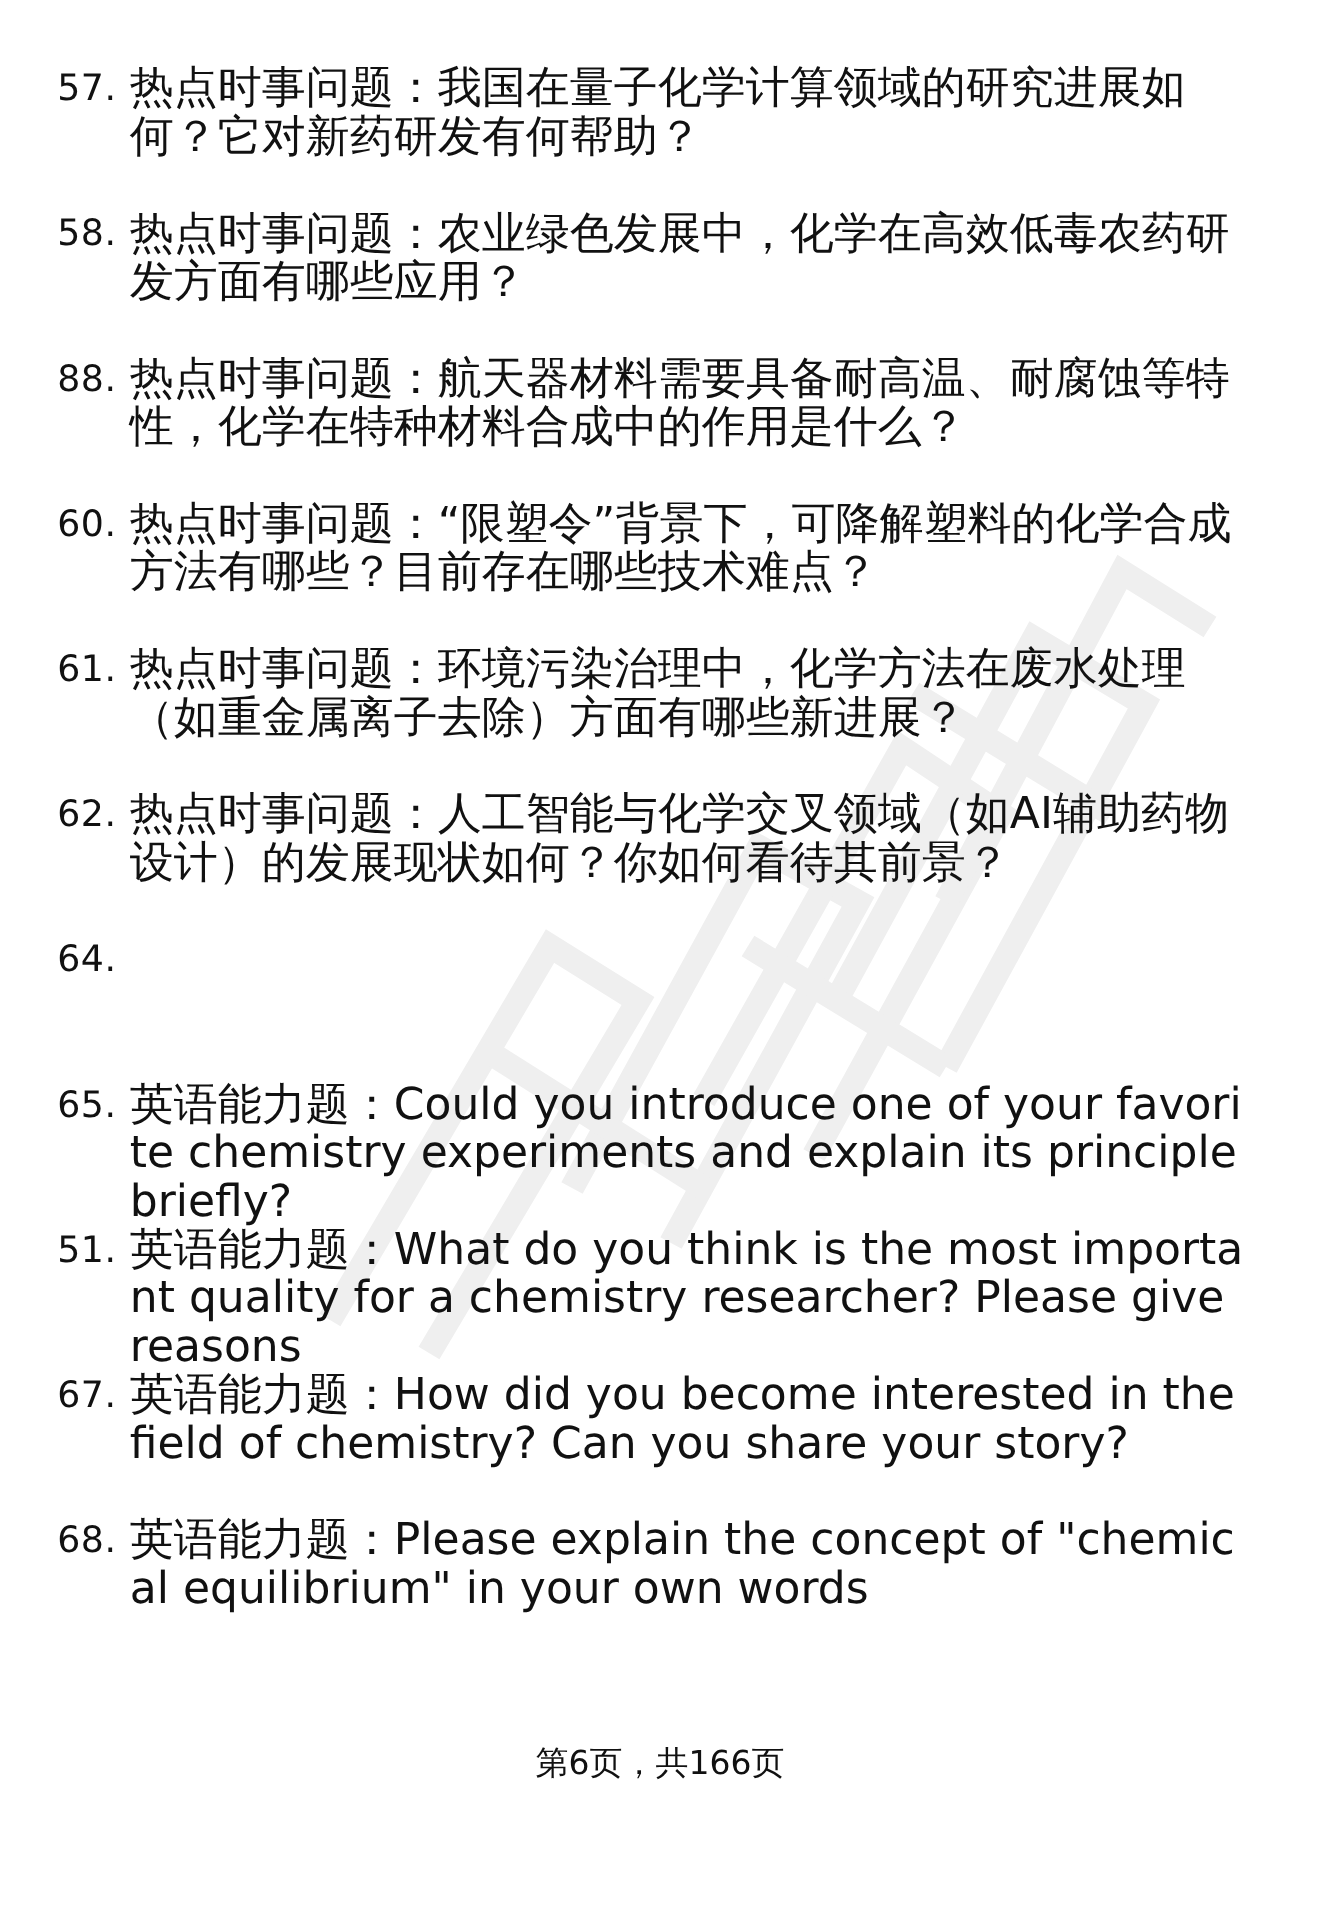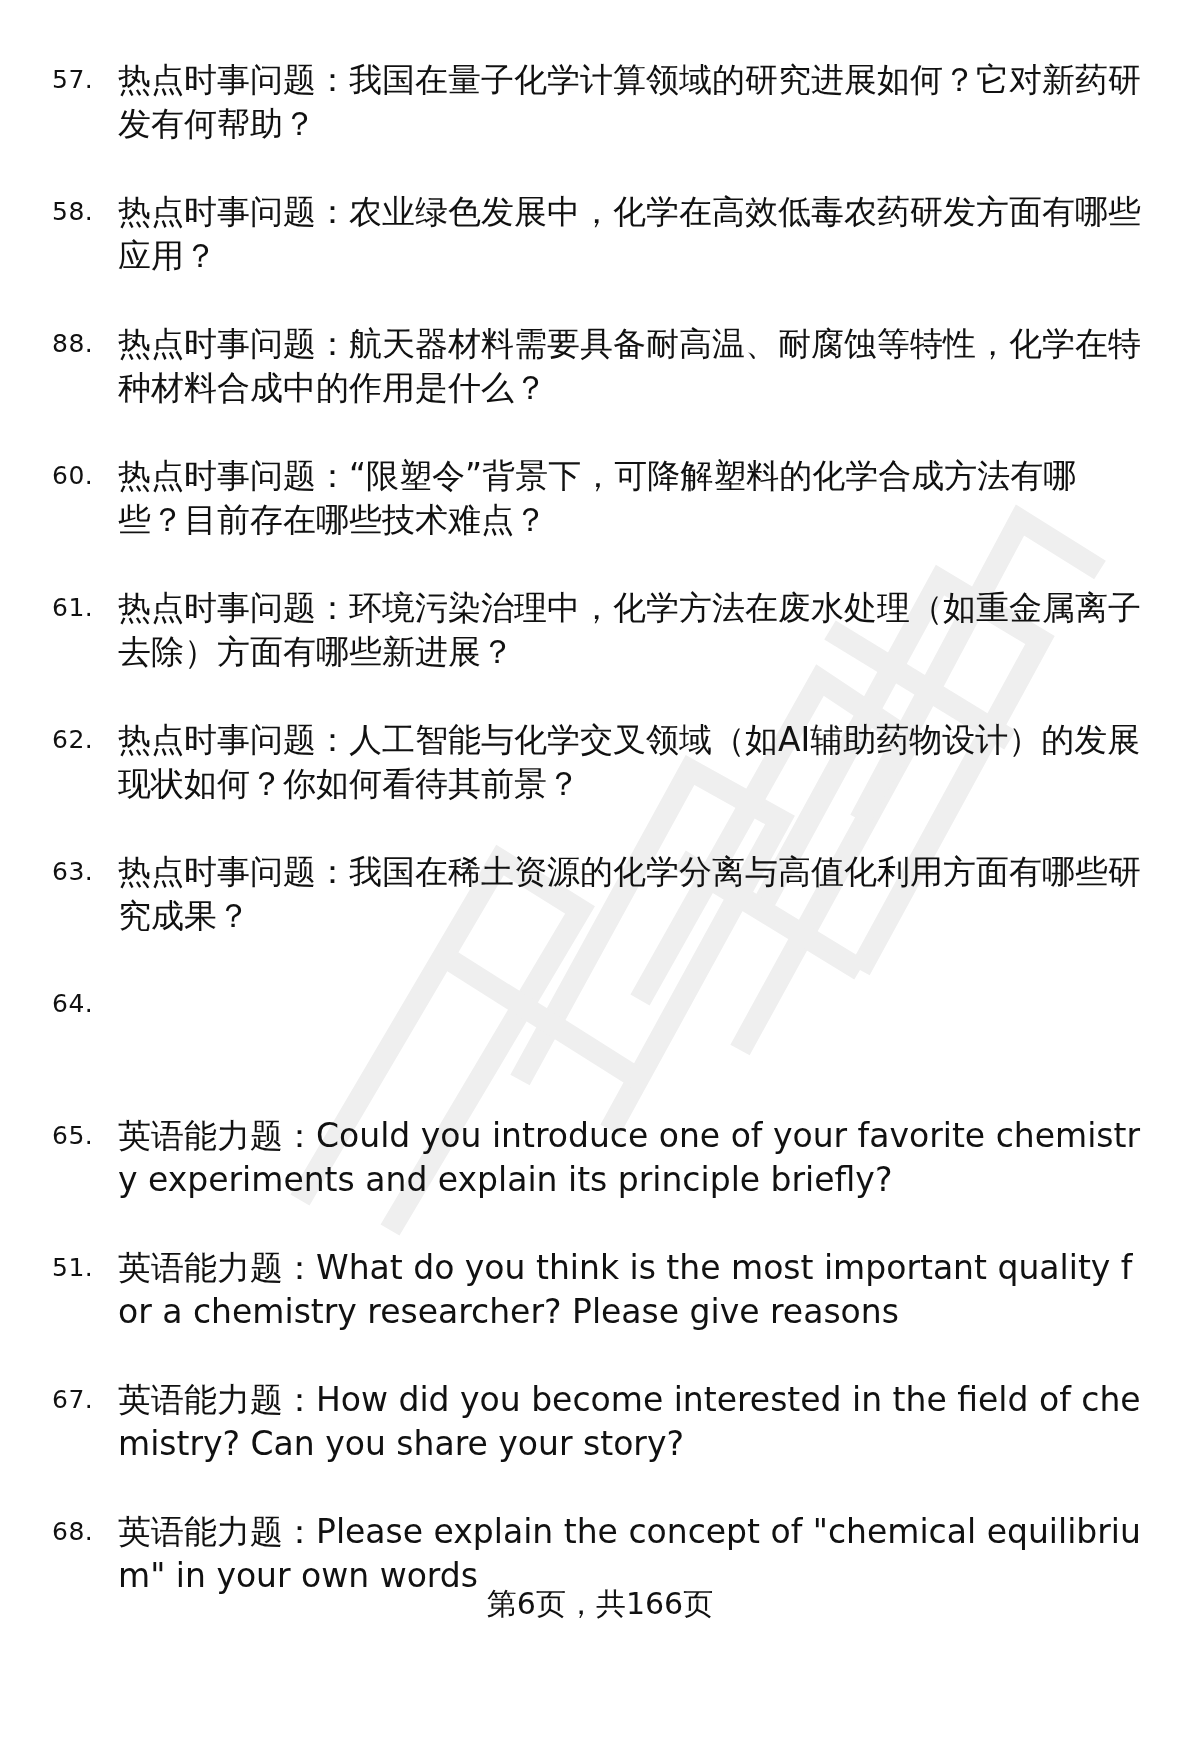--- a/index.html
+++ b/index.html
@@ -40,27 +40,27 @@
       list-style: none;
     }
     .question-item {
       display: flex;
       align-items: flex-start;
       height: 132px;
     }
     .question-number {
       width: 66px;
       flex: 0 0 66px;
-      font-size: 25px;
+      font-size: 33px;
       line-height: 44px;
       letter-spacing: 0.5px;
     }
     .question-text {
       flex: 1;
-      font-size: 33px;
+      font-size: 40px;
       line-height: 44px;
       word-break: break-all;
       padding-right: 20px;
     }
     .footer {
       position: absolute;
       left: 0;
       width: 1200px;
       top: 1584px;
       text-align: center;
@@ -105,24 +105,20 @@
     </li>
     <li class="question-item">
       <span class="question-number">61.</span>
       <span class="question-text">热点时事问题：环境污染治理中，化学方法在废水处理（如重金属离子去除）方面有哪些新进展？</span>
     </li>
     <li class="question-item">
       <span class="question-number">62.</span>
       <span class="question-text">热点时事问题：人工智能与化学交叉领域（如AI辅助药物设计）的发展现状如何？你如何看待其前景？</span>
     </li>
     <li class="question-item">
-      <span class="question-number">63.</span>
-      <span class="question-text">热点时事问题：我国在稀土资源的化学分离与高值化利用方面有哪些研究成果？</span>
-    </li>
-    <li class="question-item">
       <span class="question-number">64.</span>
     </li>
     <li class="question-item">
       <span class="question-number">65.</span>
       <span class="question-text">英语能力题：Could you introduce one of your favorite chemistry experiments and explain its principle briefly?</span>
     </li>
     <li class="question-item">
       <span class="question-number">51.</span>
       <span class="question-text">英语能力题：What do you think is the most important quality for a chemistry researcher? Please give reasons</span>
     </li>

